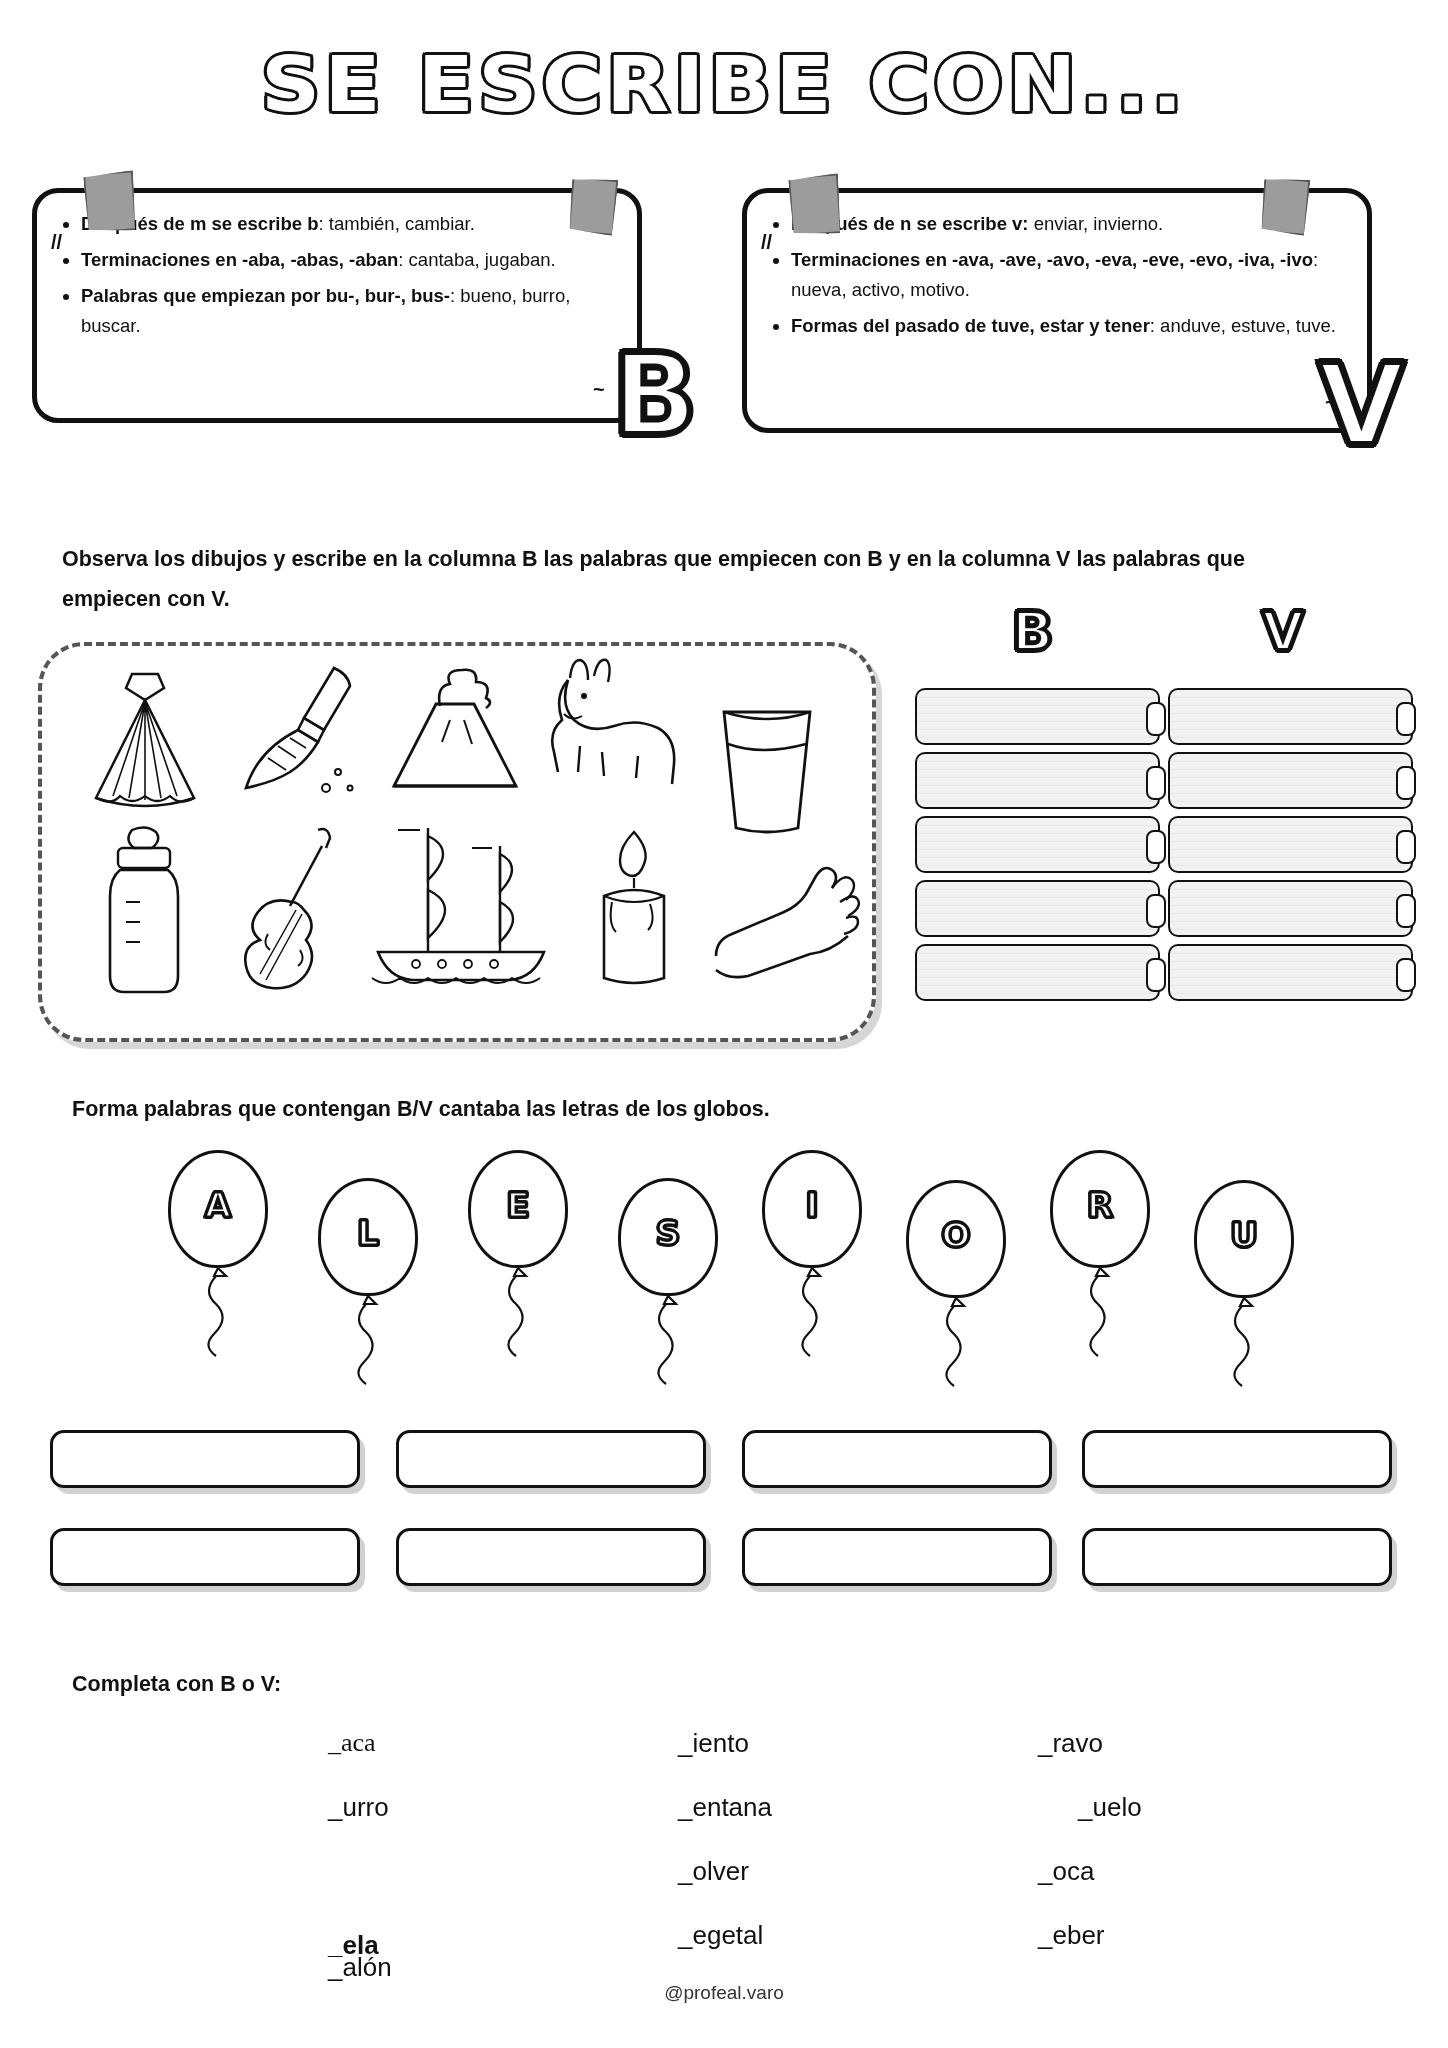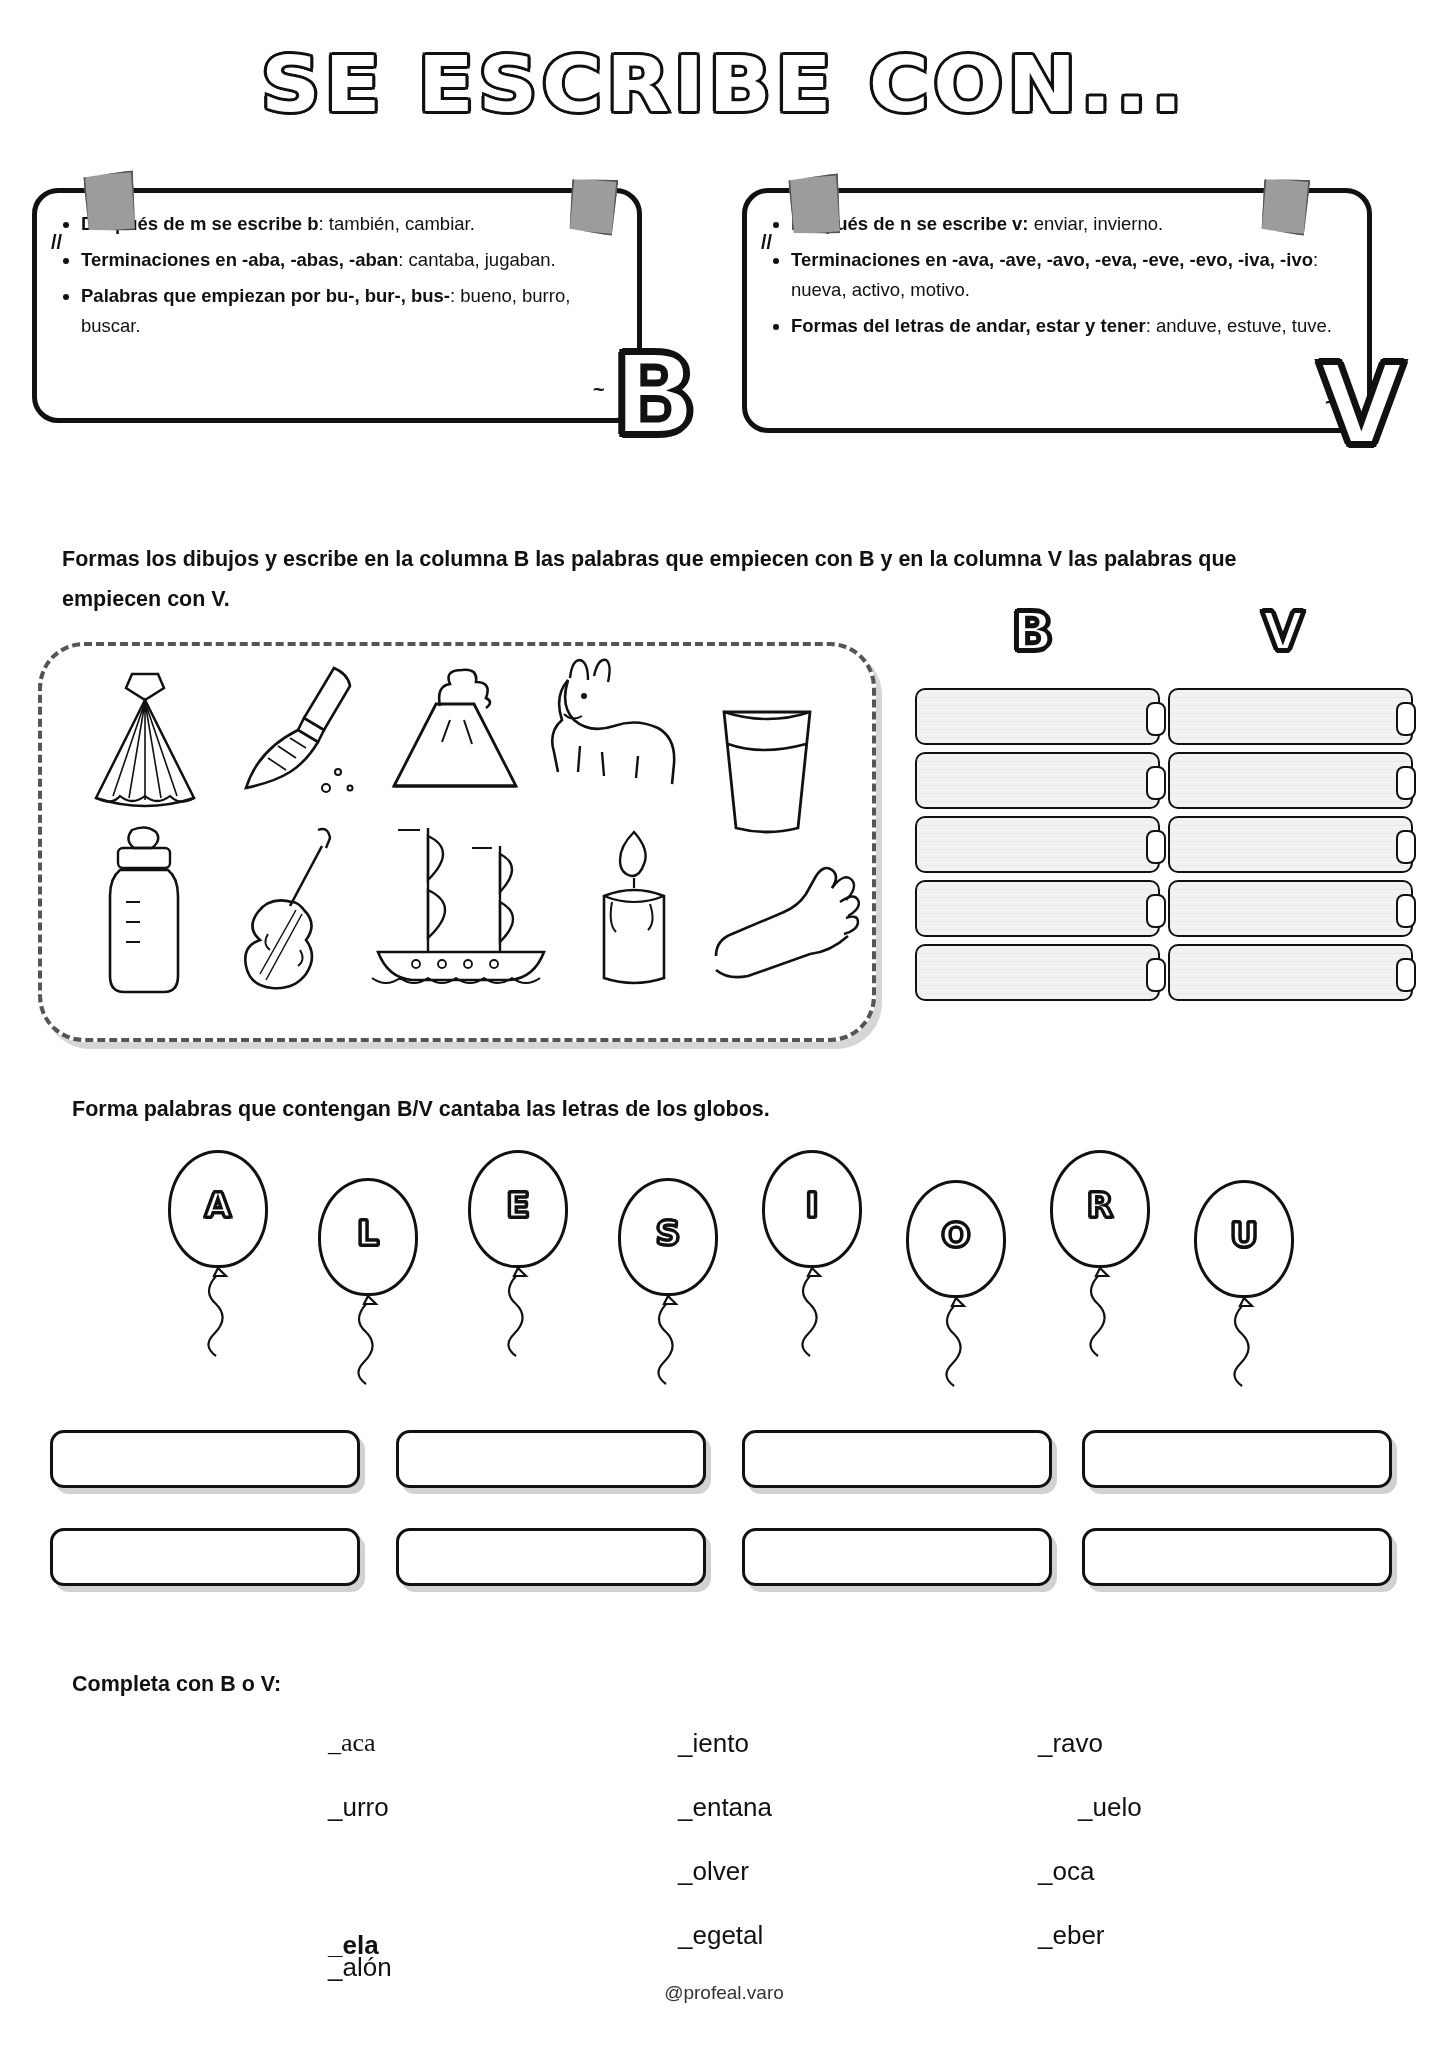--- a/index.html
+++ b/index.html
@@ -232,31 +232,31 @@
 
 <div class="rule-box" id="rule-v">
   <ul class="rule-list">
     <li>
       <b>Después de n se escribe v:</b><span class="rule-ex"> enviar, invierno.</span>
     </li>
     <li>
       <b>Terminaciones en -ava, -ave, -avo, -eva, -eve, -evo, -iva, -ivo</b><span class="rule-ex">: nueva, activo, motivo.</span>
     </li>
     <li>
-      <b>Formas del letras de andar, estar y tener</b><span class="rule-ex">: anduve, estuve, tuve.</span>
+      <b>Formas del pasado de tuve, estar y tener</b><span class="rule-ex">: anduve, estuve, tuve.</span>
     </li>
   </ul>
   <div class="squiggle" style="left:14px; top:38px;">//</div>
   <div class="squiggle" style="left:578px; top:198px;">~</div>
 </div>
 <div class="tape" style="left:790px; top:175px;"></div>
 <div class="tape small" style="left:1262px; top:178px; transform:rotate(5deg);"></div>
 <div class="big-letter" id="letter-v">V</div>
 
-<div class="instruction" id="instr-1">Formas los dibujos y escribe en la columna B las palabras que empiecen con B y en la columna V las palabras que empiecen con V.</div>
+<div class="instruction" id="instr-1">Observa los dibujos y escribe en la columna B las palabras que empiecen con B y en la columna V las palabras que empiecen con V.</div>
 
 <div id="picture-panel">
 
   <div class="pic" style="left:38px; top:20px;">
     <svg width="130" height="150" viewBox="0 0 130 150">
       <path d="M52 8 h26 l6 14 -19 12 -19 -12z" fill="none" stroke="#111" stroke-width="2.5"></path>
       <path d="M65 34 L16 132 q49 16 98 0z" fill="none" stroke="#111" stroke-width="2.5"></path>
       <path d="M65 36 L33 130 M65 36 L49 132 M65 36 L65 134 M65 36 L81 132 M65 36 L97 130" stroke="#111" stroke-width="1.6" fill="none"></path>
       <path d="M16 132 q16 8 24 -2 q12 10 25 0 q12 10 25 0 q10 10 24 2" fill="none" stroke="#111" stroke-width="2.2"></path>
     </svg>

